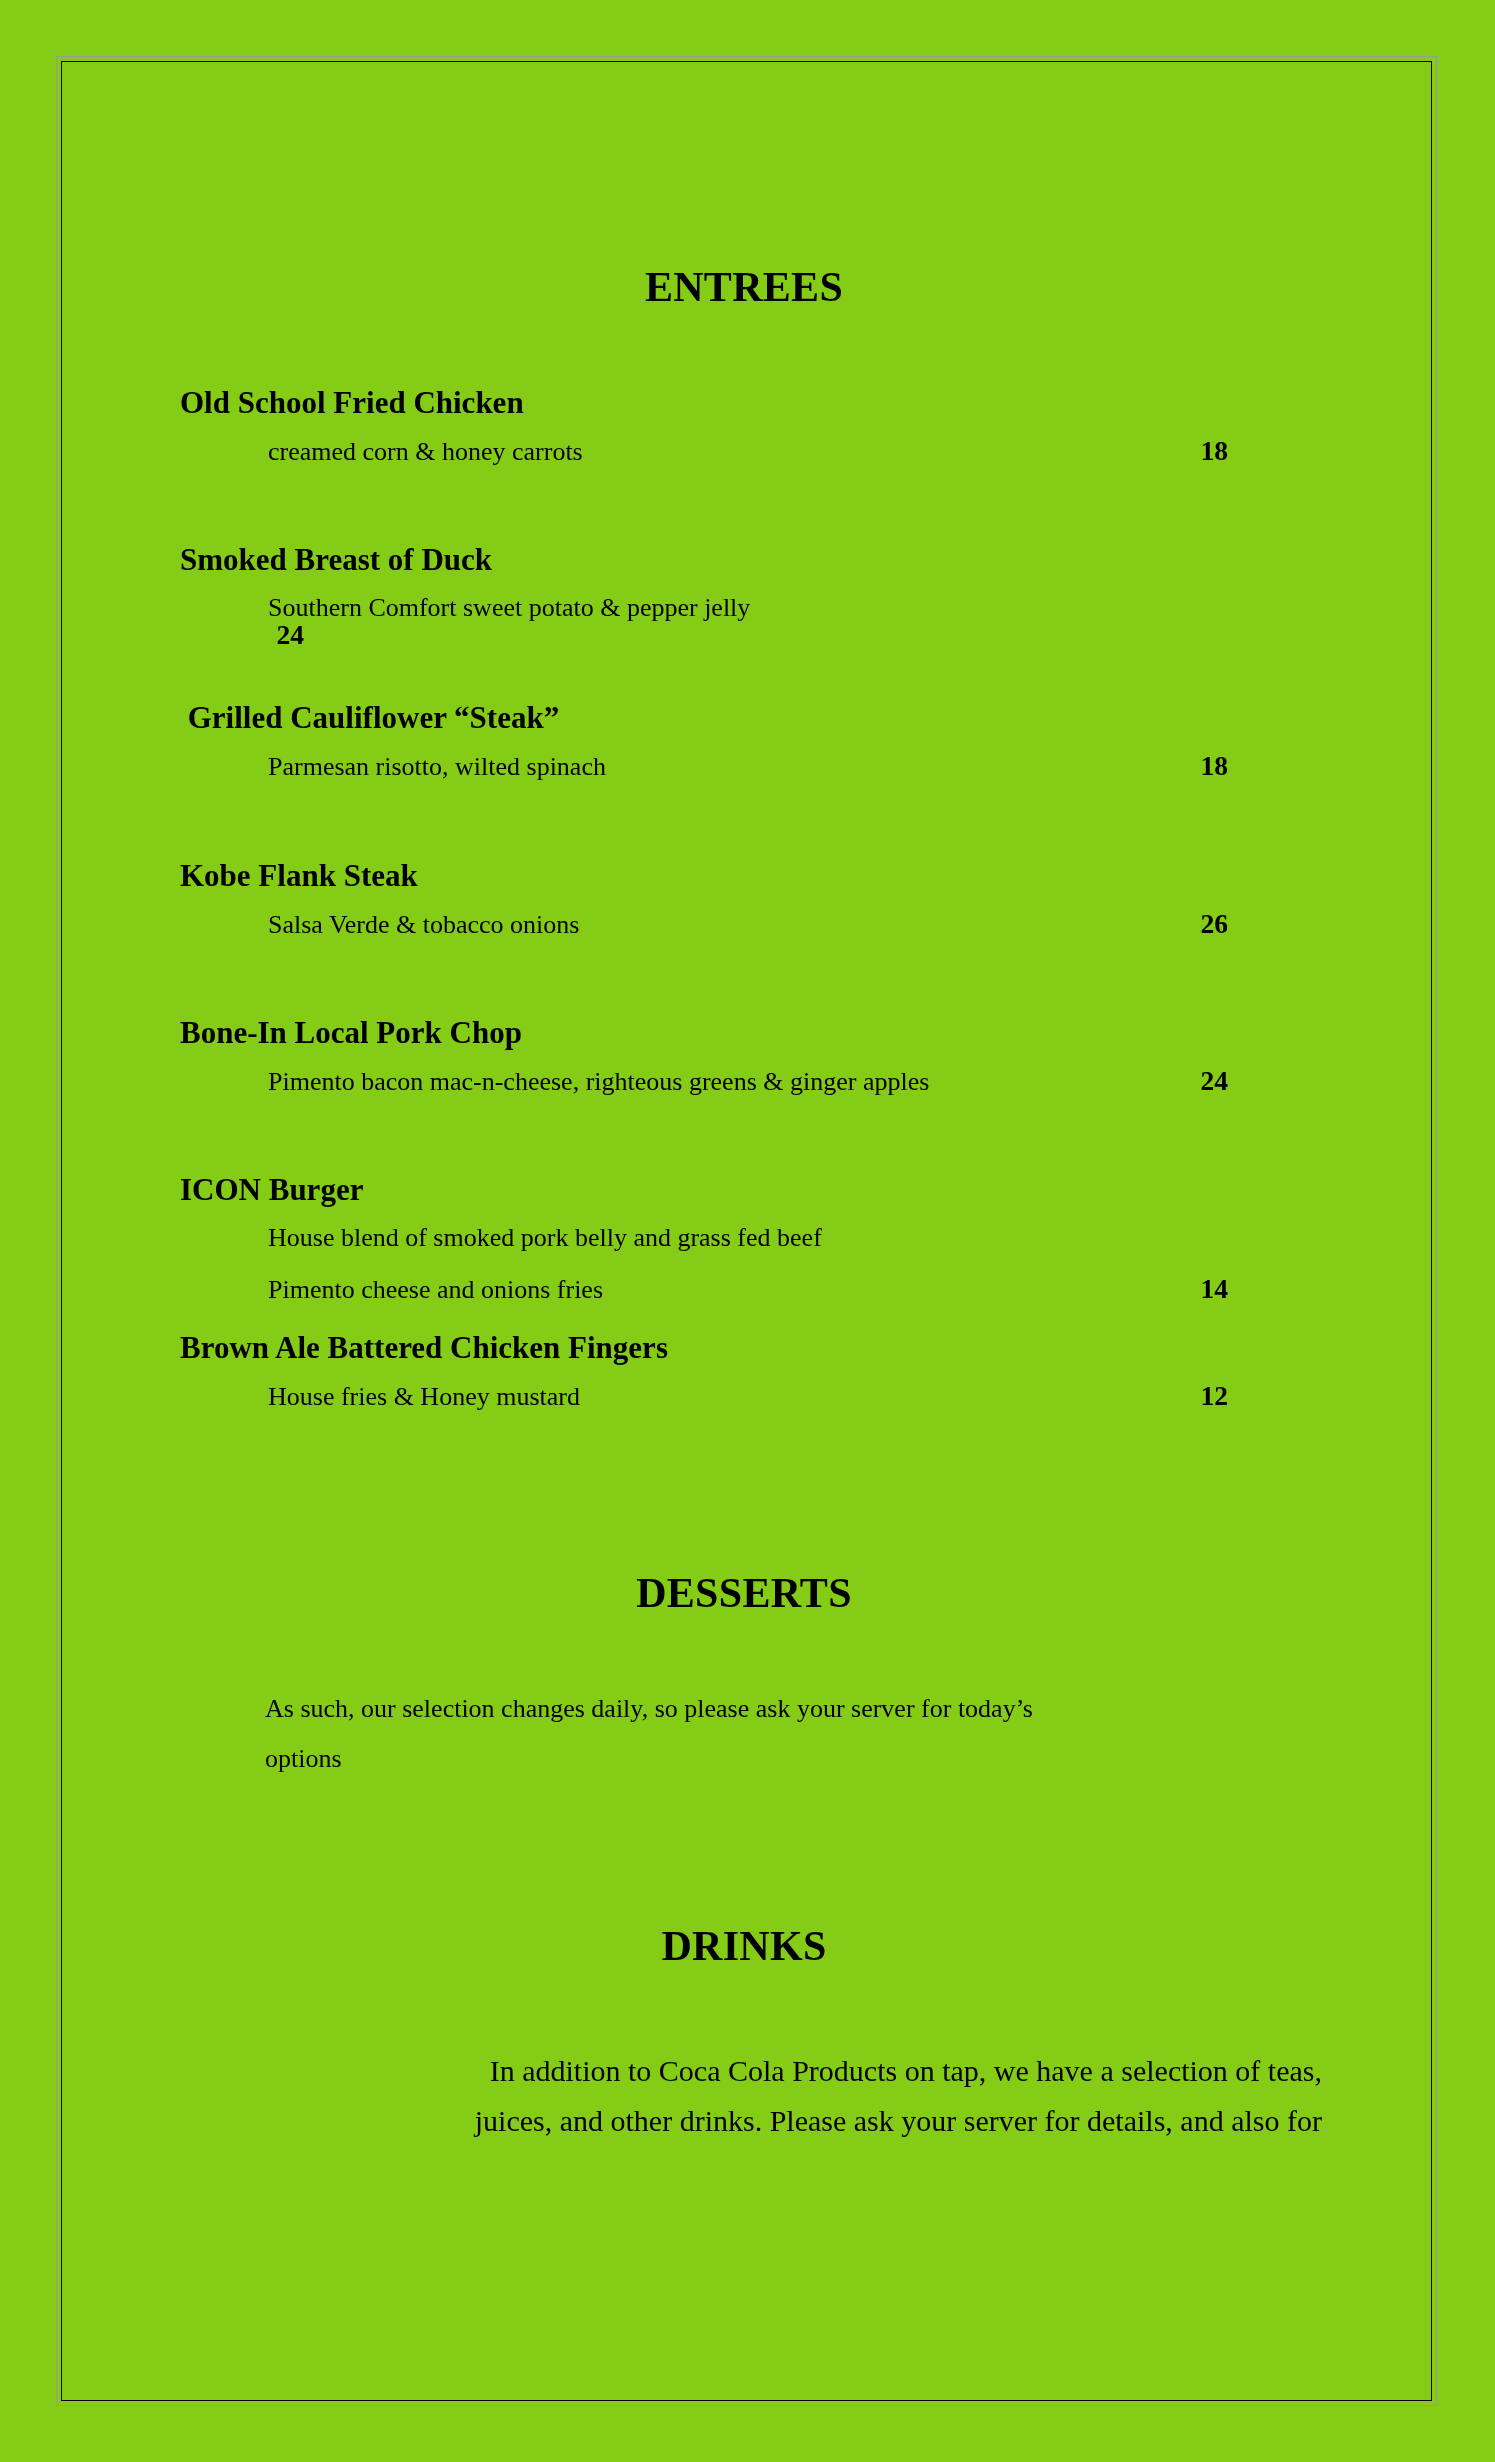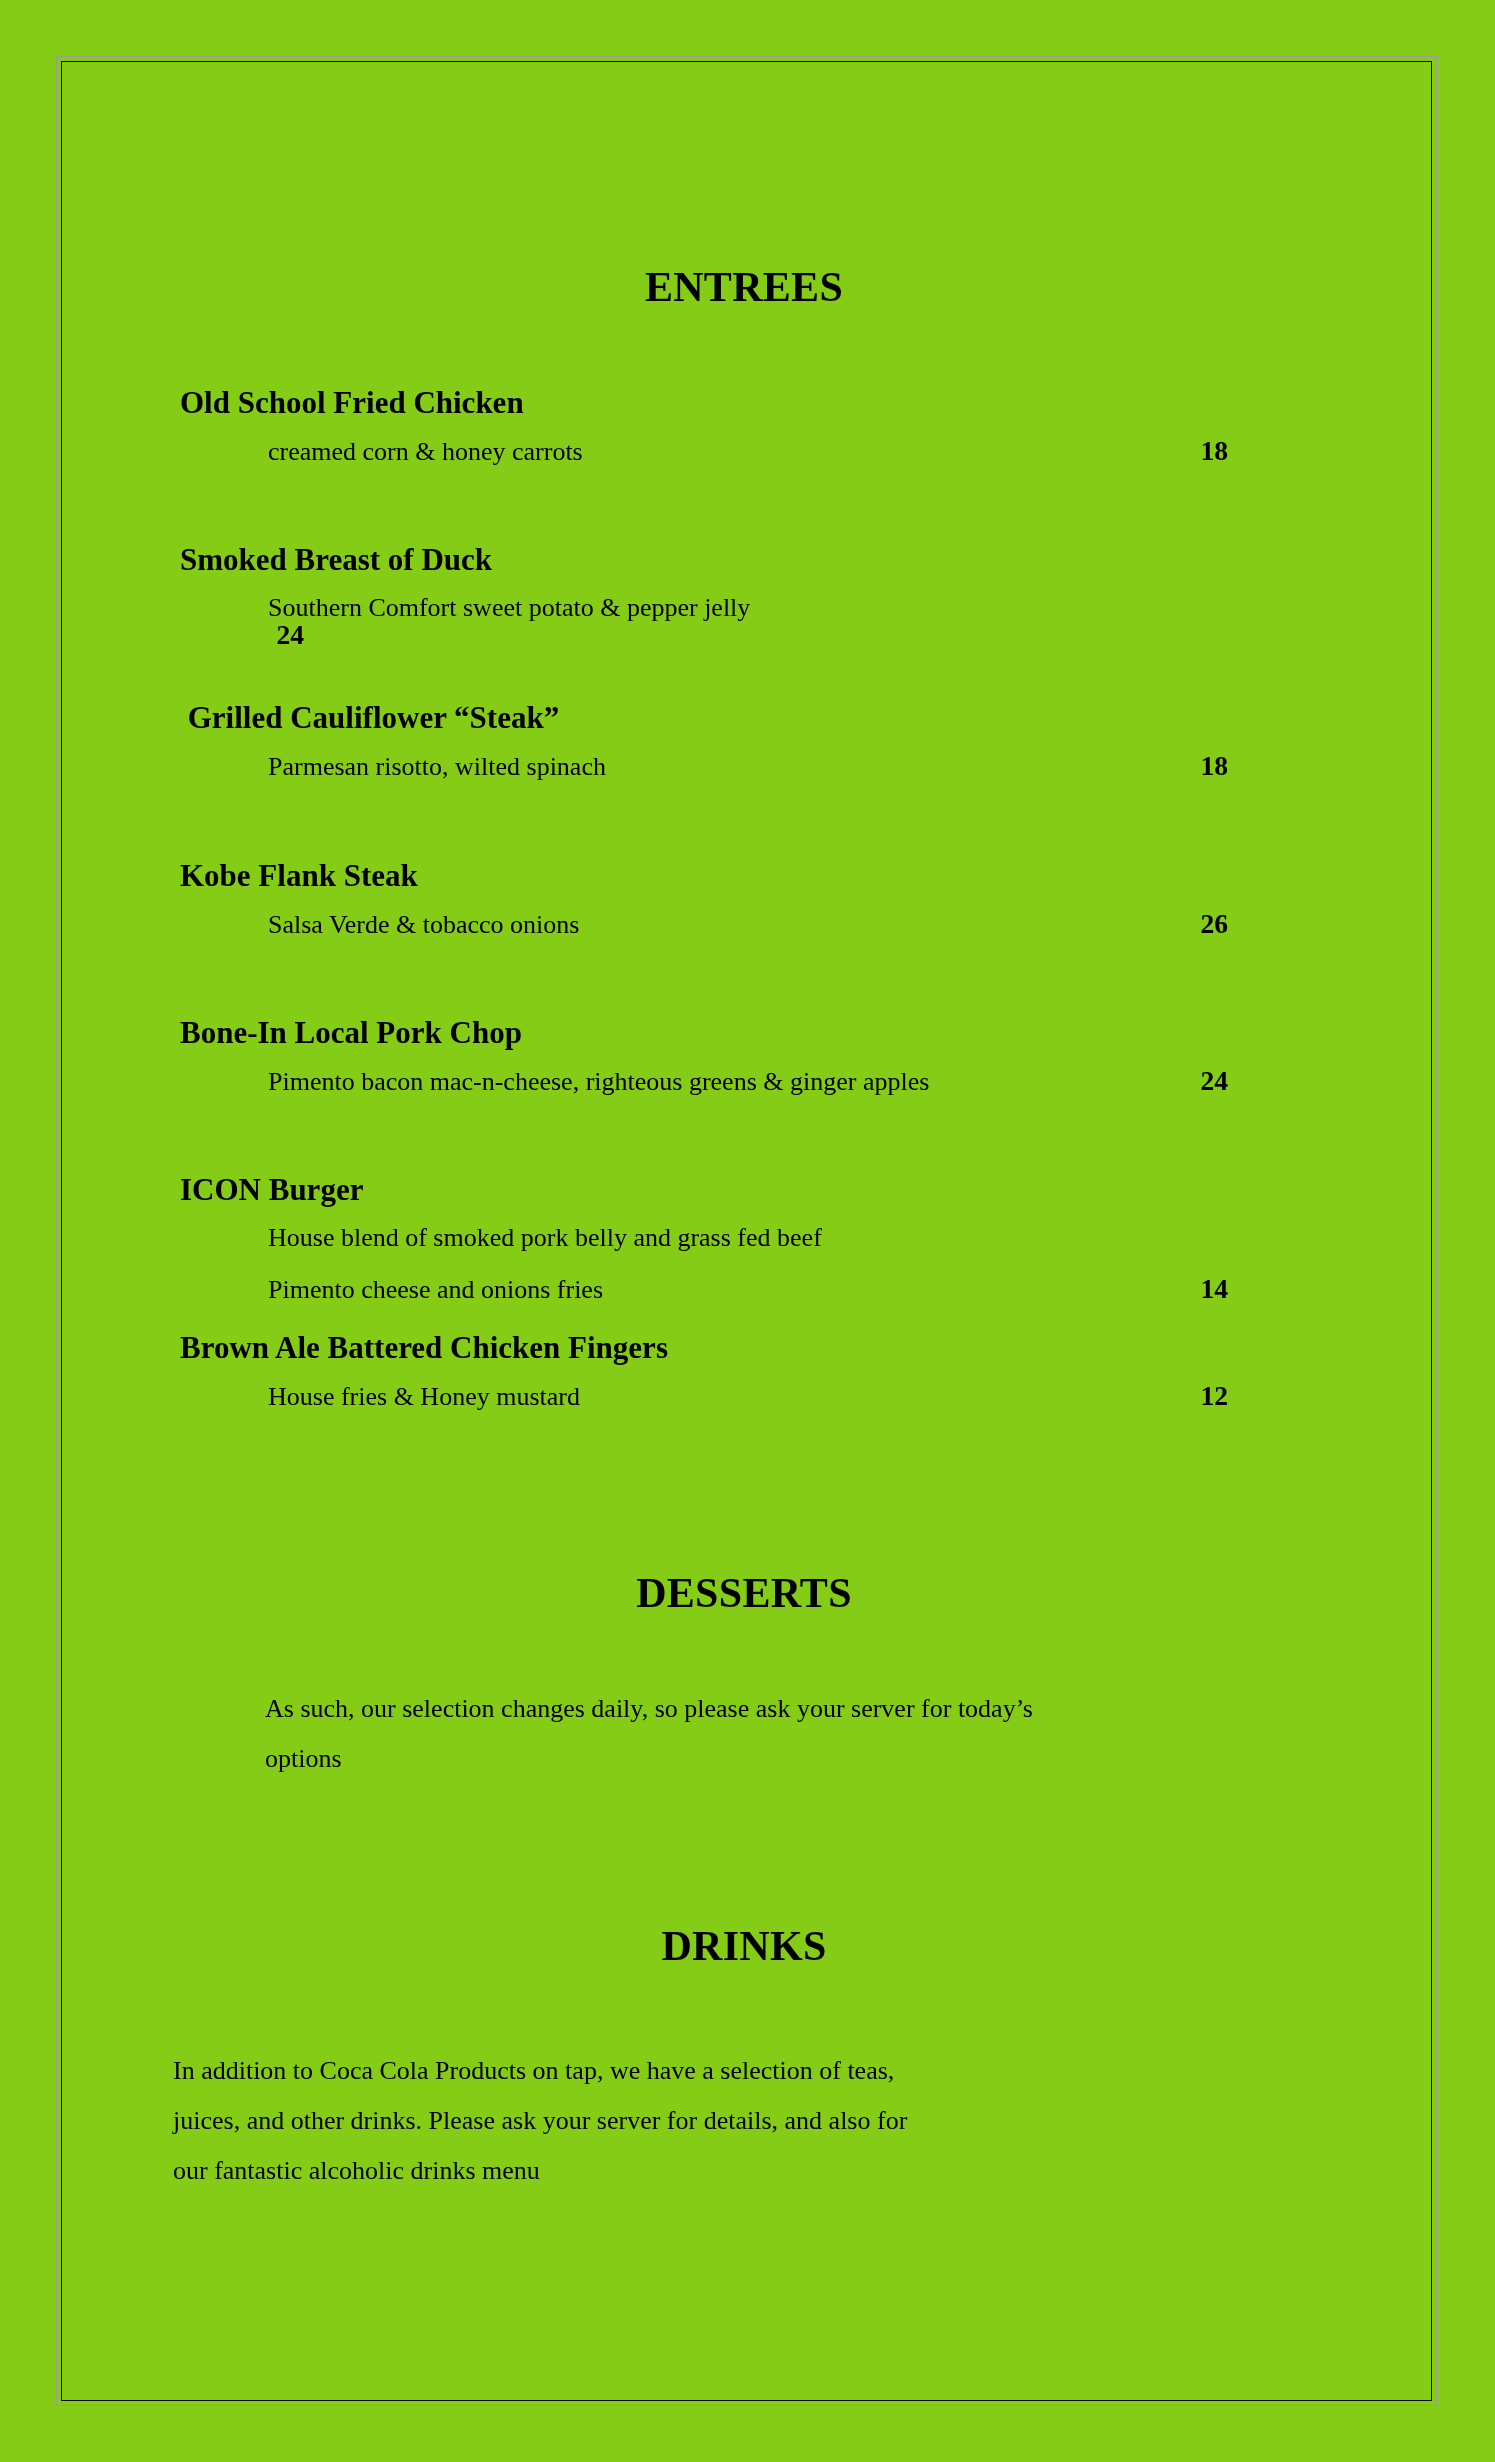--- a/index.html
+++ b/index.html
@@ -114,23 +114,23 @@
     margin: 0;
     white-space: pre;
   }
 
   
   .drinks-body {
     position: absolute;
     left: 173px;
     top: 2046px;
     width: 1149px;
-    font-size: 26px;
+    font-size: 30px;
     line-height: 50px;
-    text-align: left;
+    text-align: right;
   }
   .drinks-body p {
     margin: 0;
     white-space: pre;
   }
 </style>
 </head>
 <body>
 
 <div class="page">
@@ -211,18 +211,17 @@
     <div class="dessert-body" id="dessert-body">
         <p>As such, our selection changes daily, so please ask your server for today’s</p>
         <p>options</p>
       </div>
 
     <div class="section-title" id="title-drinks">DRINKS</div>
 
     <div class="drinks-body" id="drinks-body">
         <p>In addition to Coca Cola Products on tap, we have a selection of teas,</p>
         <p>juices, and other drinks. Please ask your server for details, and also for</p>
-        <p>our fantastic alcoholic drinks menu</p>
       </div>
 
   </div>
 </div>
 
 
 </body></html>

